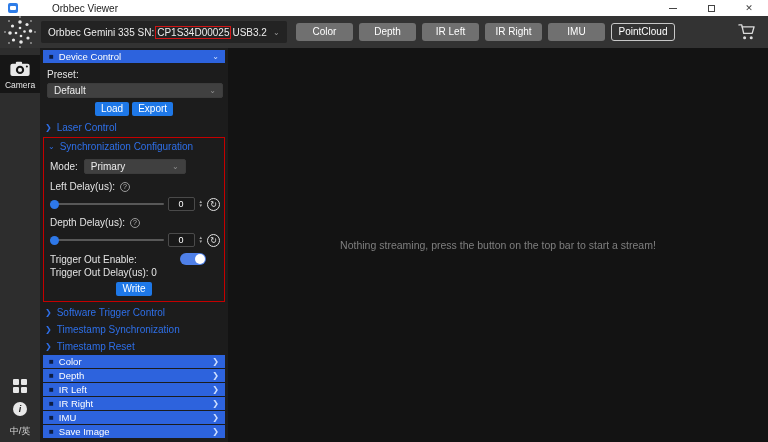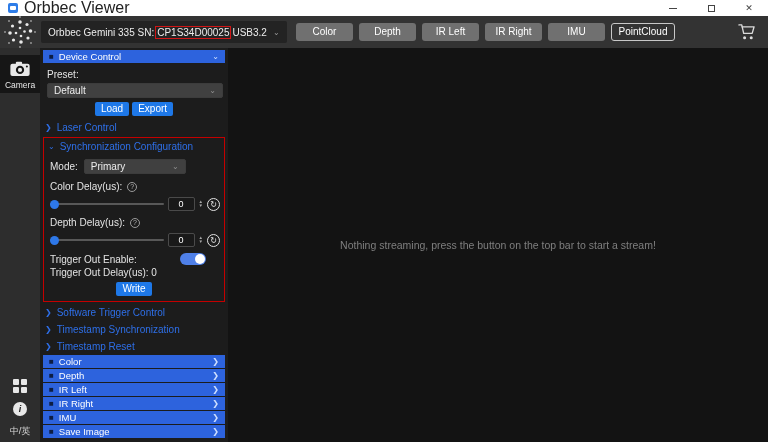--- a/index.html
+++ b/index.html
@@ -3,21 +3,21 @@
 <meta charset="utf-8">
 <style>
   * { margin:0; padding:0; box-sizing:border-box; }
   html,body { width:768px; height:442px; overflow:hidden; background:#131313;
     font-family:"Liberation Sans","DejaVu Sans",sans-serif; }
 
   
   .titlebar { height:16px; background:#ffffff; display:flex; align-items:center; }
   .app-icon { width:10px; height:10px; background:#2e7de8; border-radius:2px; margin:0 6px 0 8px; position:relative; }
   .app-icon::after { content:""; position:absolute; left:2px; top:3px; width:6px; height:4px; background:#fff; border-radius:1px; }
-  .titlebar-title { font-size:16px; color:#222; }
+  .titlebar-title { font-size:10px; color:#222;margin-left:28px; }
   .win-controls { margin-left:auto; display:flex; height:100%; }
   .win-btn { width:38px; display:flex; align-items:center; justify-content:center; color:#444; font-size:9px; }
   .glyph-min { width:8px; border-top:1px solid #444; display:block; }
   .glyph-max { width:7px; height:7px; border:1px solid #444; display:block; }
 
   
   .toolbar { height:32px; background:#333333; display:flex; align-items:center; position:relative;justify-content:flex-end; }
   .logo { position:absolute; left:2px; top:-2px; width:36px; height:36px; }
   .device-select { margin-left:41px; background:#232323; height:22px; display:flex; align-items:center;
     padding:0 7px; font-size:10px; color:#ececec; border-radius:2px; white-space:nowrap; }
@@ -209,21 +209,21 @@
 
       <div class="mode-row">
         <span>Mode:</span>
         <div class="select mode-select">
           <span>Primary</span>
           <span class="dd-chevron">⌄</span>
         </div>
       </div>
 
       <div class="delay-label">
-        <span>Color Delay(us):</span>
+        <span>Left Delay(us):</span>
         <span class="help-icon">?</span>
       </div>
       <div class="slider-row">
         <div class="slider-track">
           <span class="slider-thumb"></span>
         </div>
         <div class="spin-box">0</div>
         <div class="spin-arrows">
           <span>▲</span>
           <span>▼</span>

